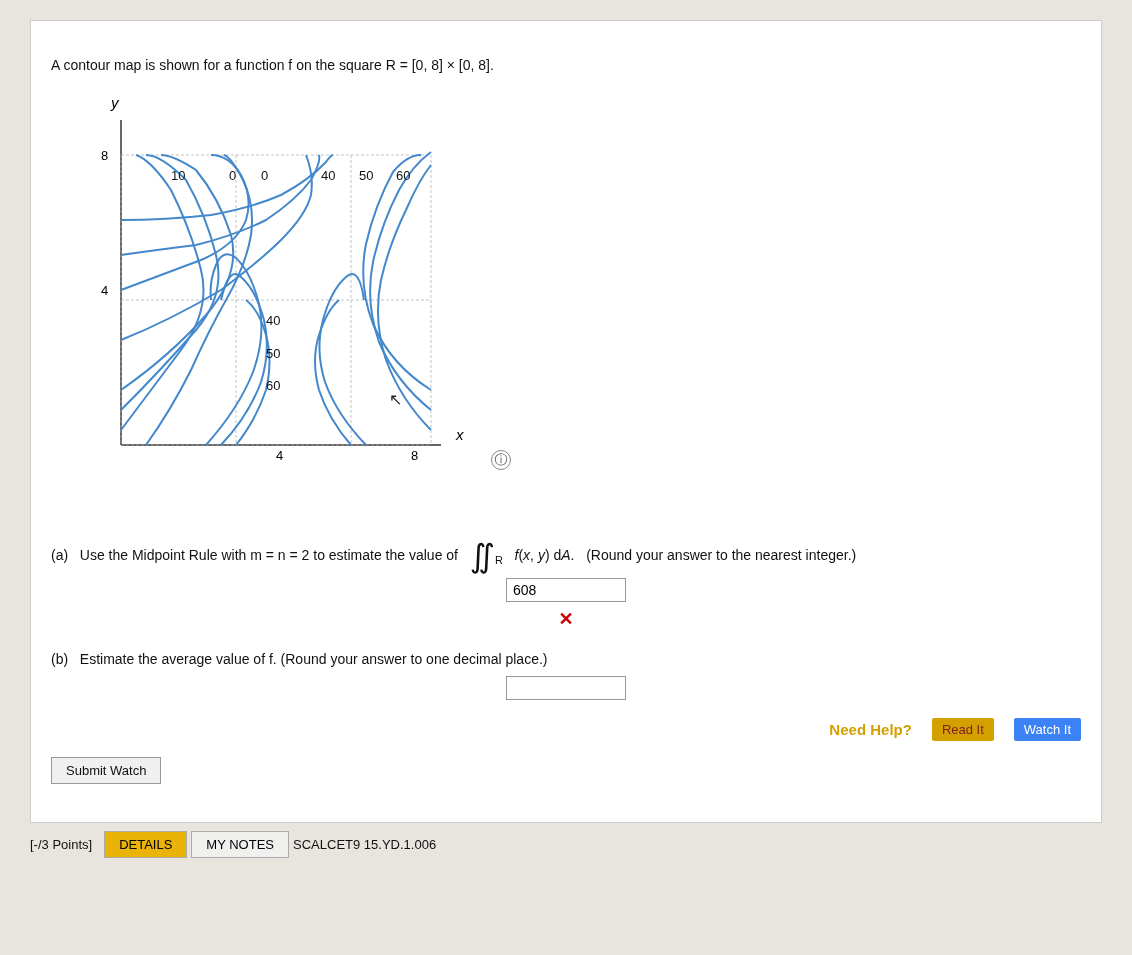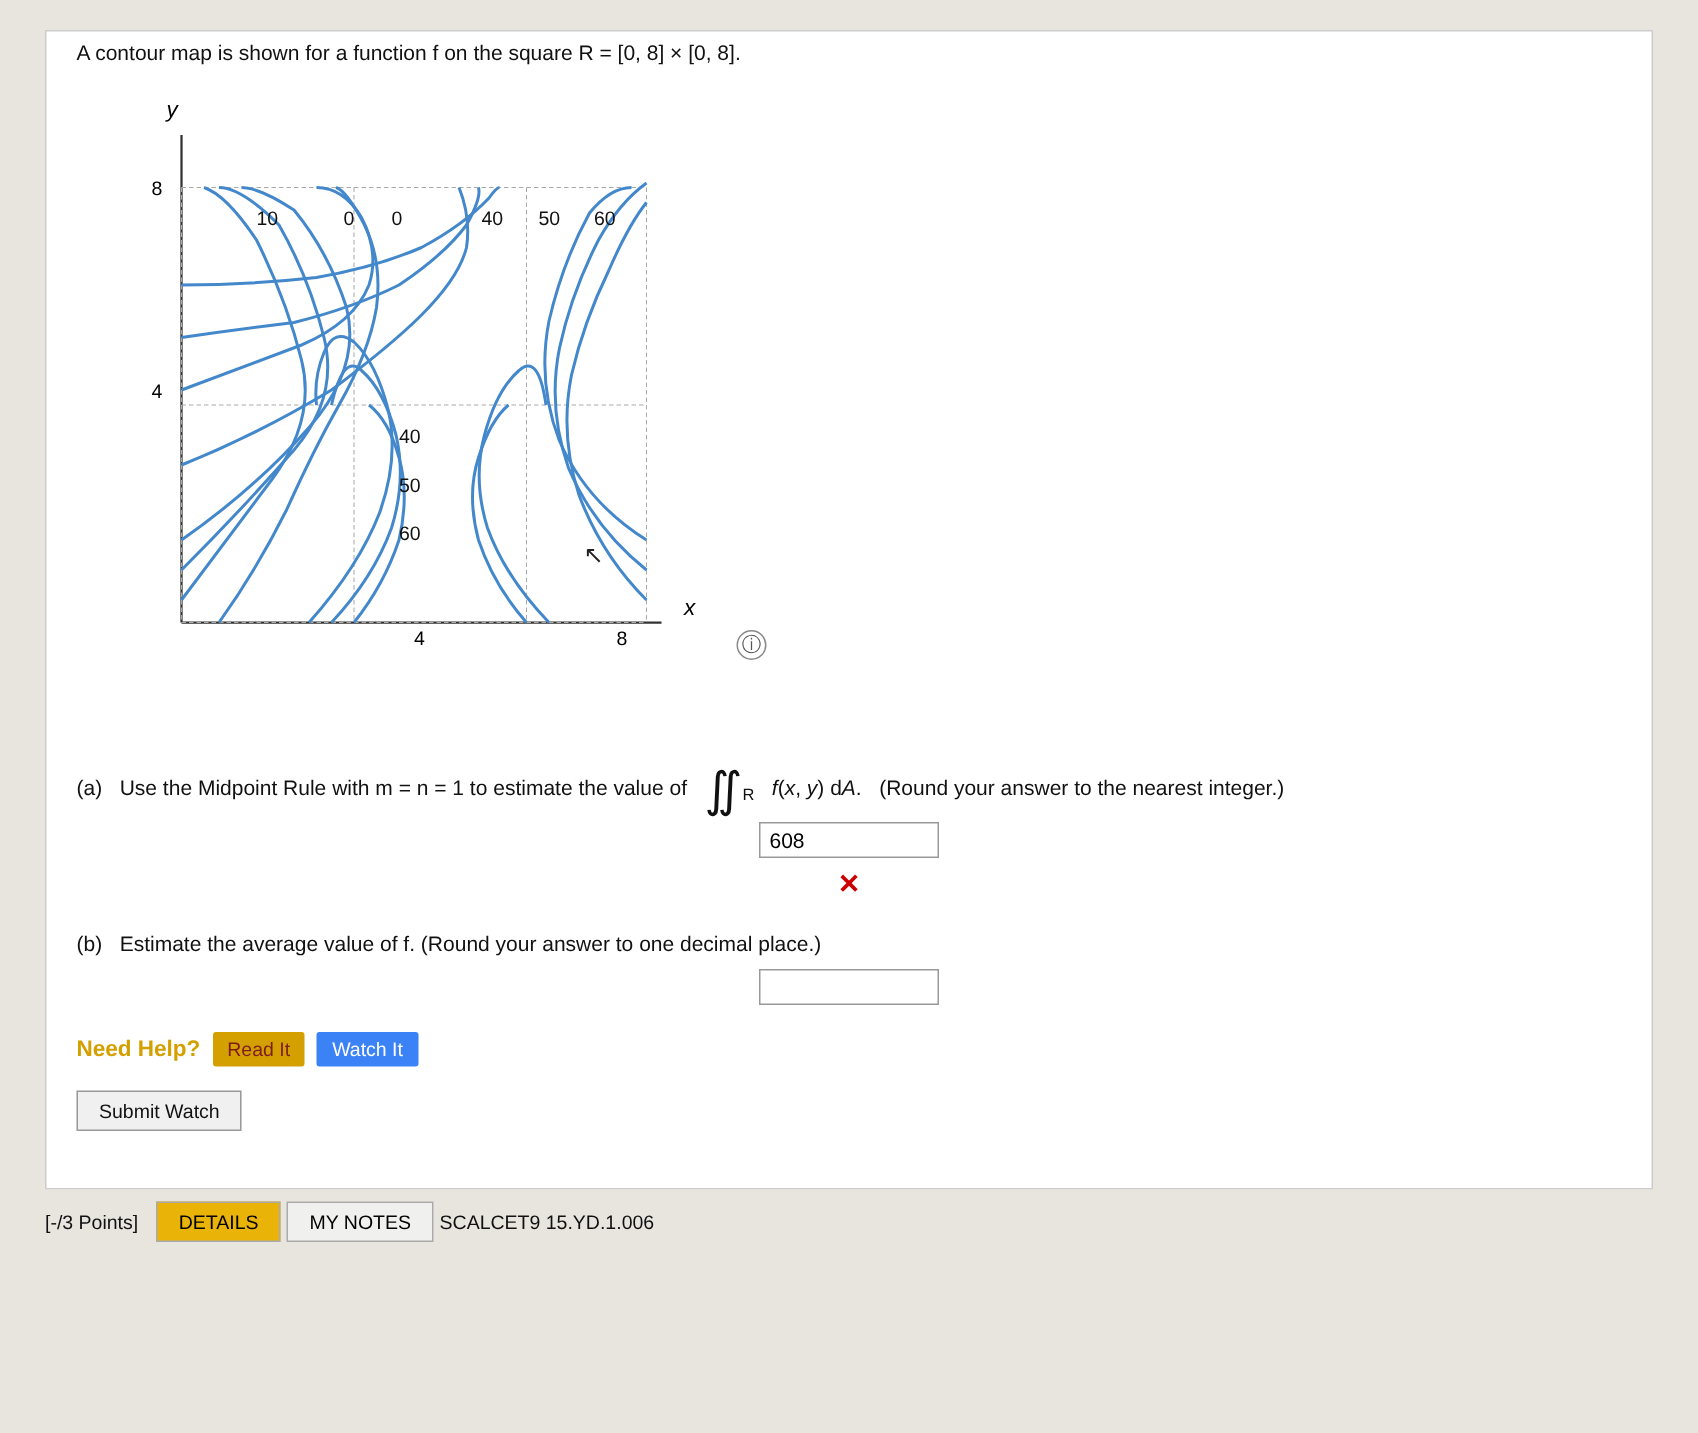--- a/index.html
+++ b/index.html
@@ -12,21 +12,21 @@
     .page-wrapper {
       background: #e8e4de;
       max-width: 1132px;
       min-height: 955px;
       margin: 0 auto;
       padding: 20px 30px 20px 30px;
     }
     .problem-box {
       background: #fff;
       border: 1px solid #ccc;
-      padding: 4px 20px 18px 20px;
+      padding: 34px 20px 18px 20px;
       margin-bottom: 0;
     }
     .problem-statement {
       font-size: 14px;
       margin-bottom: 14px;
       line-height: 1.5;
     }
     .graph-area {
       display: flex;
       justify-content: flex-start;
@@ -83,23 +83,24 @@
       font-size: 18px;
       font-weight: bold;
     }
     .part-b {
       margin-top: 18px;
       margin-bottom: 18px;
     }
     .need-help-row {
       display: flex;
       align-items: center;
-      gap: 8px;
+      gap: 20px;
       margin-top: 16px;
       margin-bottom: 16px;
+      justify-content: flex-end;
     }
     .need-help-label {
       color: #d4a000;
       font-weight: bold;
       font-size: 15px;
     }
     .btn-read-it {
       background: #d4a000;
       color: #7f1d1d;
       border: none;
@@ -240,21 +241,21 @@
         </svg>
 
         <div class="info-icon">ⓘ</div>
       </div>
     </div>
 
     <div class="part-a">
       <div class="part-label">
         <span>(a)</span>
         &nbsp;
-        <span>Use the Midpoint Rule with m = n = 1 to estimate the value of</span>
+        <span>Use the Midpoint Rule with m = n = 2 to estimate the value of</span>
         &nbsp;
         
         <span class="integral-symbol">∬</span><span style="font-size:11px;vertical-align:sub;">R</span>
         &nbsp;
         <span><i>f</i>(<i>x</i>, <i>y</i>) d<i>A</i>.</span>
         &nbsp;
         <span>(Round your answer to the nearest integer.)</span>
       </div>
       <div class="answer-row">
         <input type="text" class="answer-input" value="608" style="">

